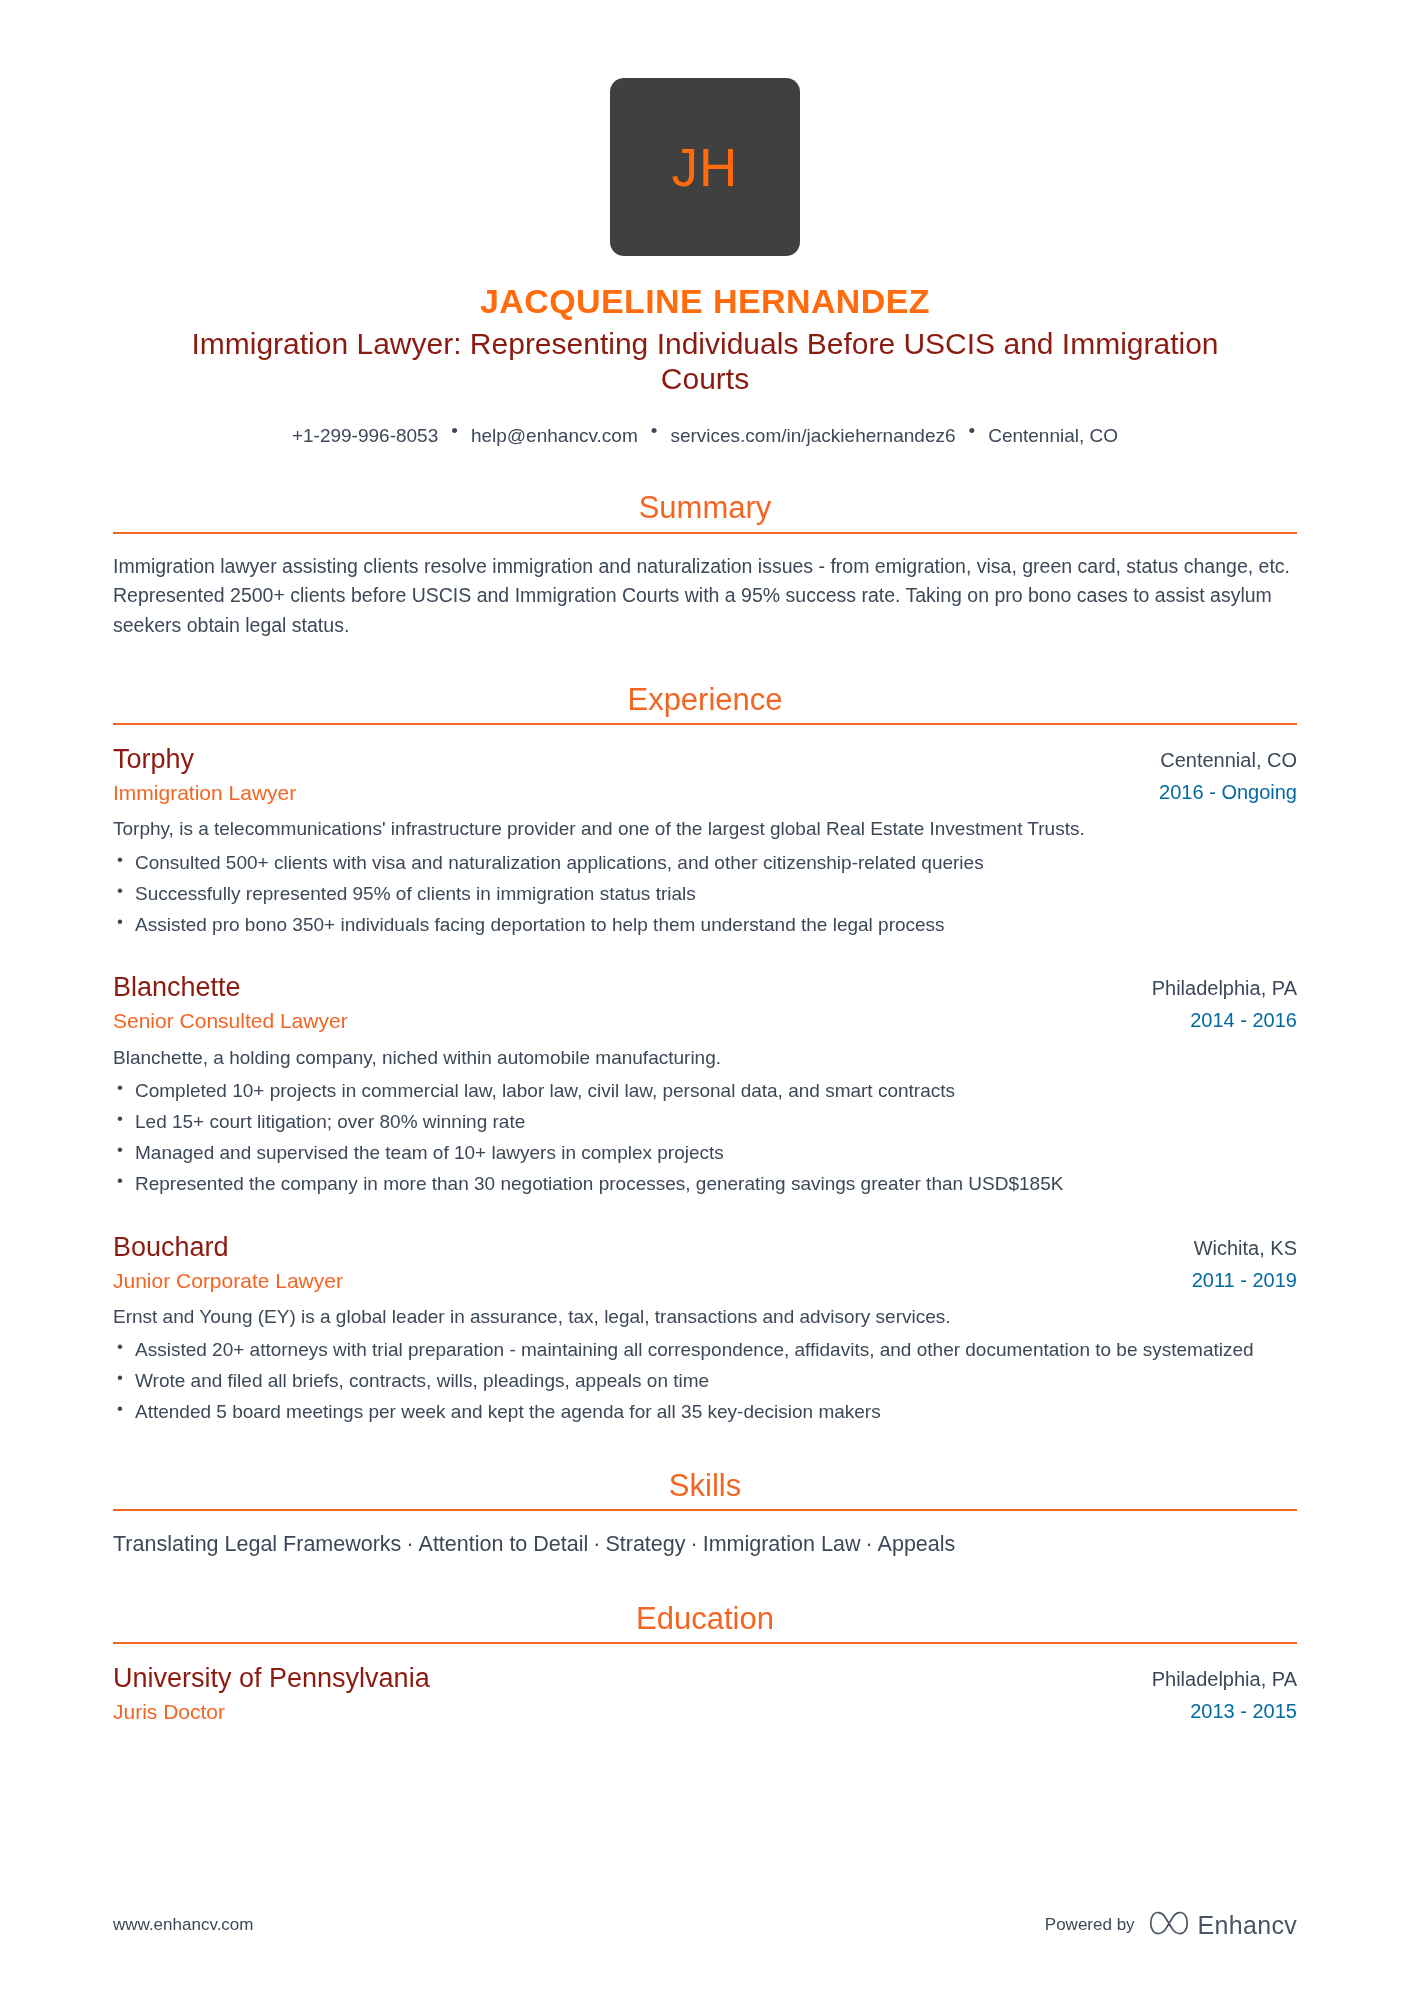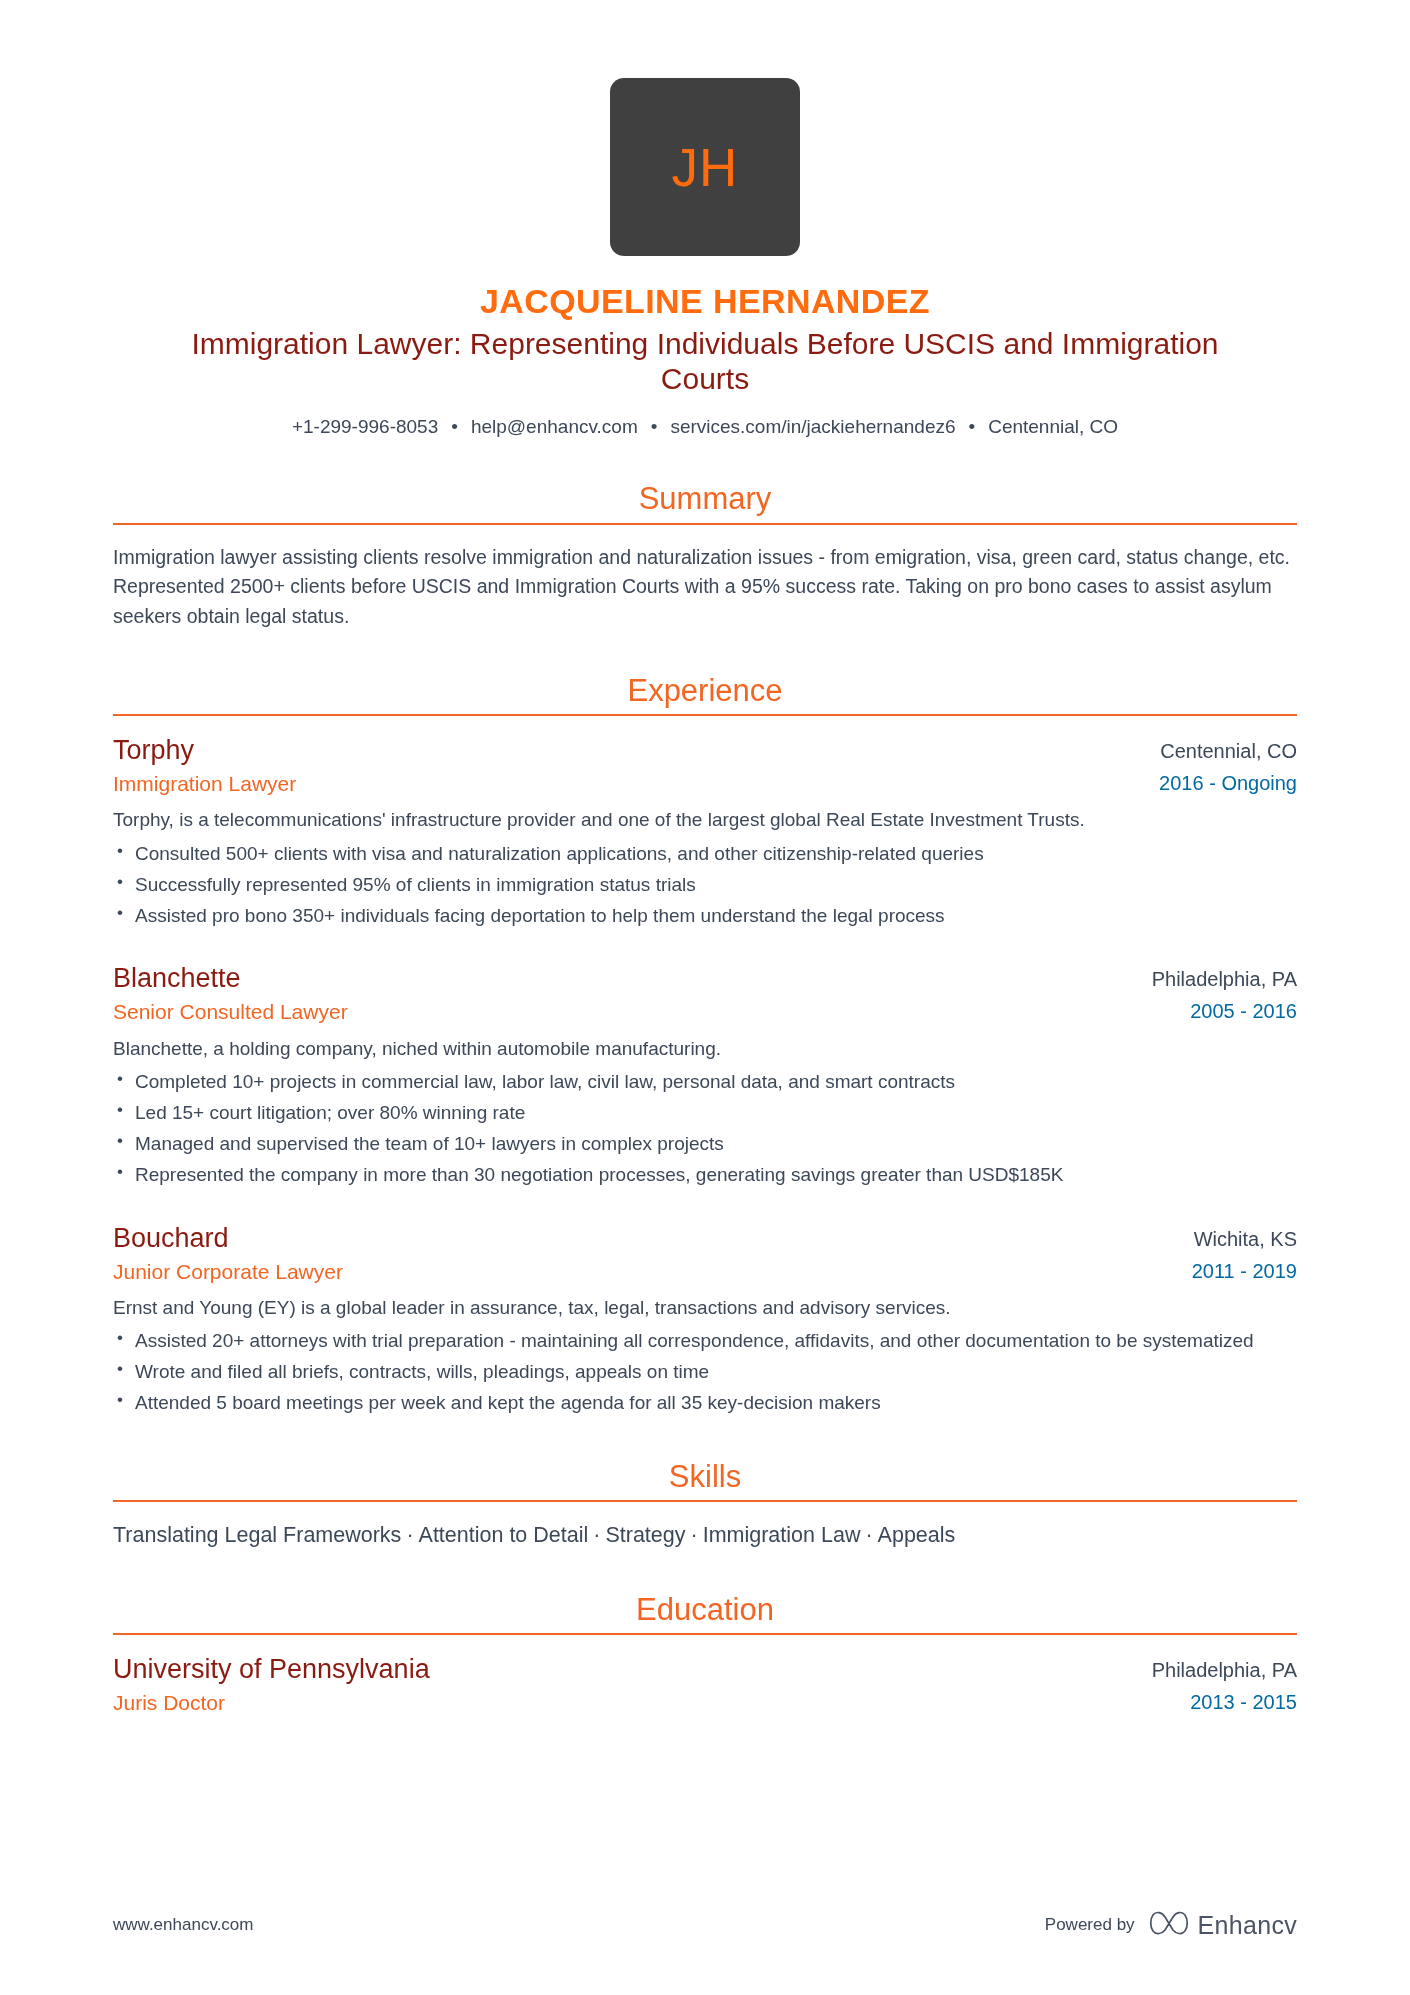--- a/index.html
+++ b/index.html
@@ -70,21 +70,21 @@
     margin:11px 0 0 0;
     font-size:19px;
     color:#3C4858;
     line-height:1.4;
     display:flex;
     justify-content:center;
     align-items:center;
     flex-wrap:wrap;
     gap:0;
   }
-  .contact-item{ white-space:nowrap; }
+  .contact-item{ white-space:nowrap;margin-top:9px; }
   .contact-sep{
     display:inline-block;
     margin:0 13px;
     color:#3C4858;
   }
 
   
   .section{ margin-top:42px; }
   .section-title{
     text-align:center;
@@ -272,21 +272,21 @@
             </ul>
           </div>
           <div class="entry">
             <div class="entry-head">
               <div class="entry-left">
                 <div class="org">Blanchette</div>
                 <div class="role">Senior Consulted Lawyer</div>
               </div>
               <div class="entry-right">
                 <div class="loc">Philadelphia, PA</div>
-                <div class="dates">2005 - 2016</div>
+                <div class="dates">2014 - 2016</div>
               </div>
             </div>
             <div class="entry-desc">Blanchette, a holding company, niched within automobile manufacturing.</div>
             <ul class="bullets">
               <li>Completed 10+ projects in commercial law, labor law, civil law, personal data, and smart contracts</li>
               <li>Led 15+ court litigation; over 80% winning rate</li>
               <li>Managed and supervised the team of 10+ lawyers in complex projects</li>
               <li>Represented the company in more than 30 negotiation processes, generating savings greater than USD$185K</li>
             </ul>
           </div>

